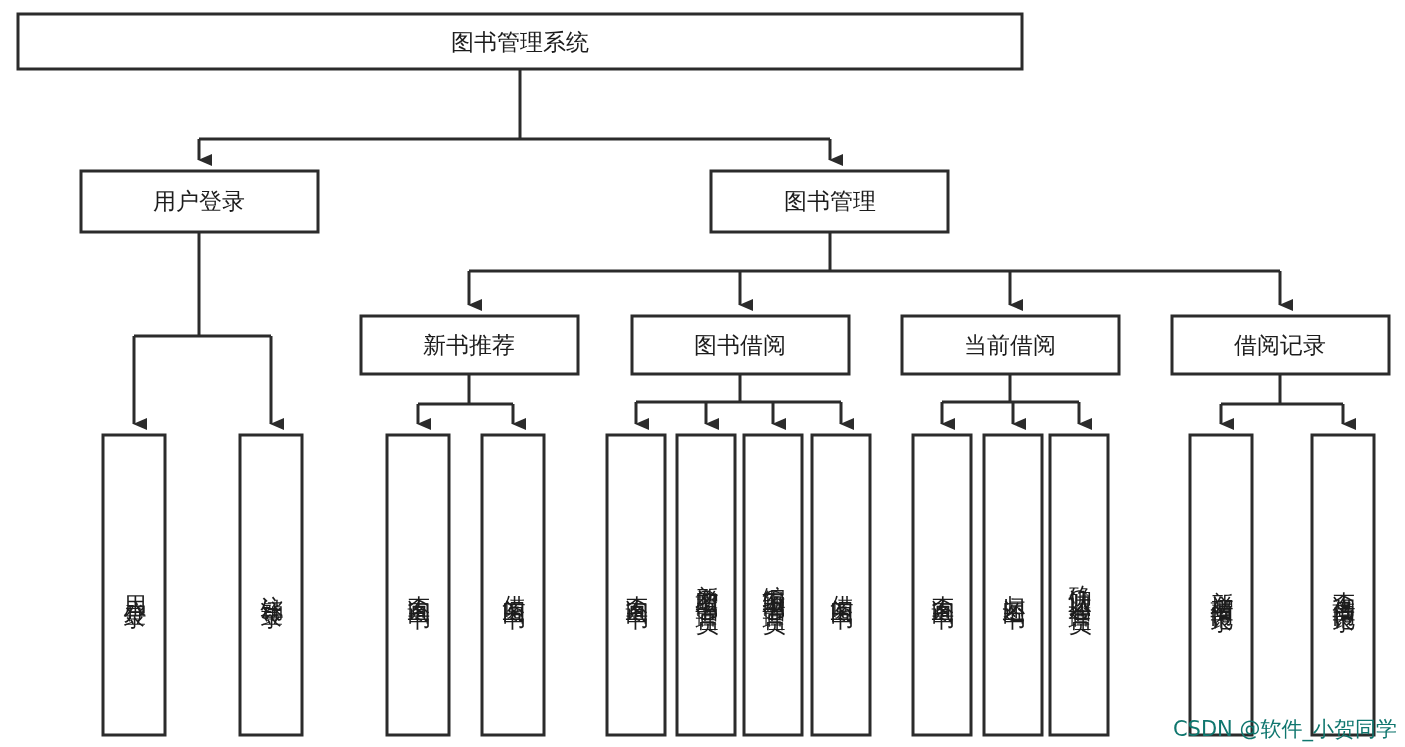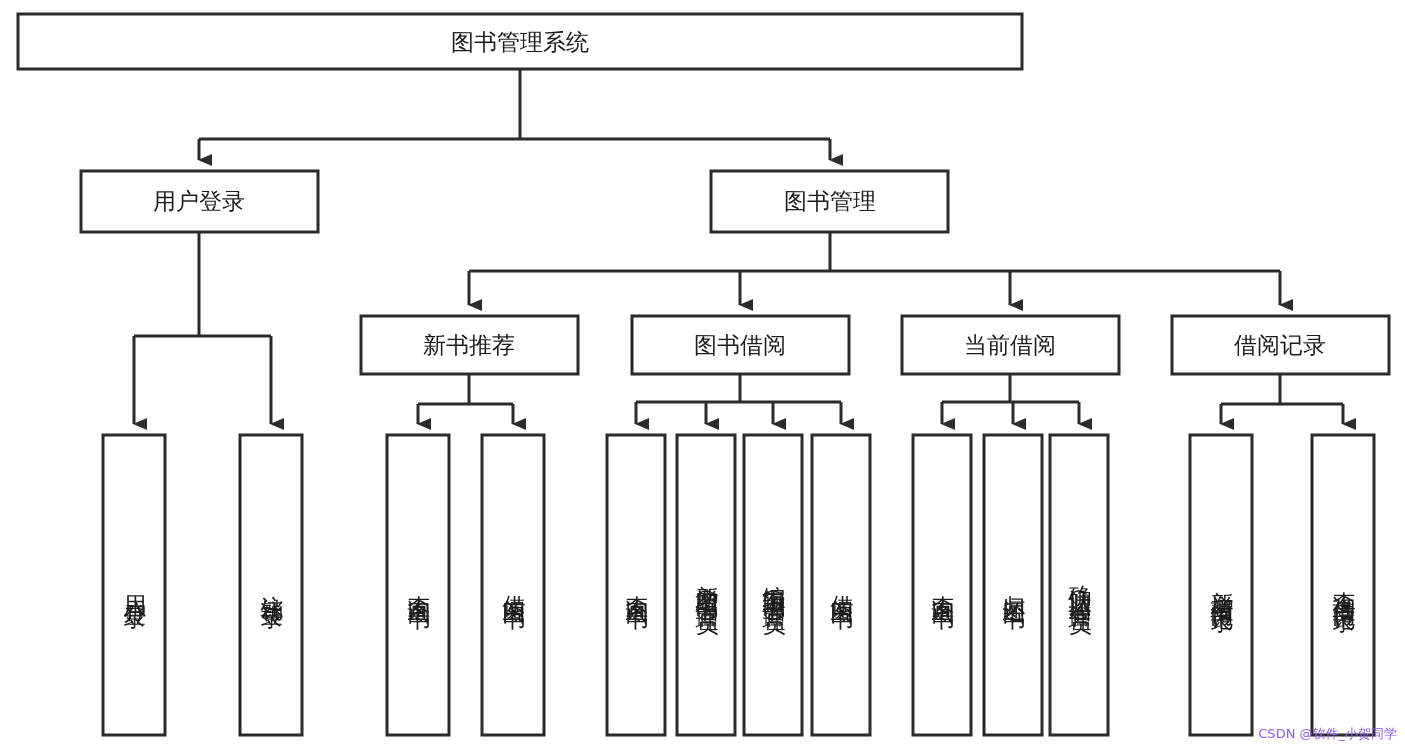--- a/index.html
+++ b/index.html
@@ -48,22 +48,22 @@
   }
   .arrow-head {
     fill: #2b2b2b;
     stroke: none;
   }
   .watermark {
     position: absolute;
     right: 8px;
     bottom: 4px;
     font-family: "DejaVu Sans", "Liberation Sans", sans-serif;
-    font-size: 13px;
-    color: #8b5cf6;
+    font-size: 21px;
+    color: #0f766e;
     white-space: nowrap;
     pointer-events: none;
   }
 </style>
 </head>
 <body>
 
 <svg id="diagram" viewBox="0 0 1405 747" xmlns="http://www.w3.org/2000/svg">
 
   <defs>

